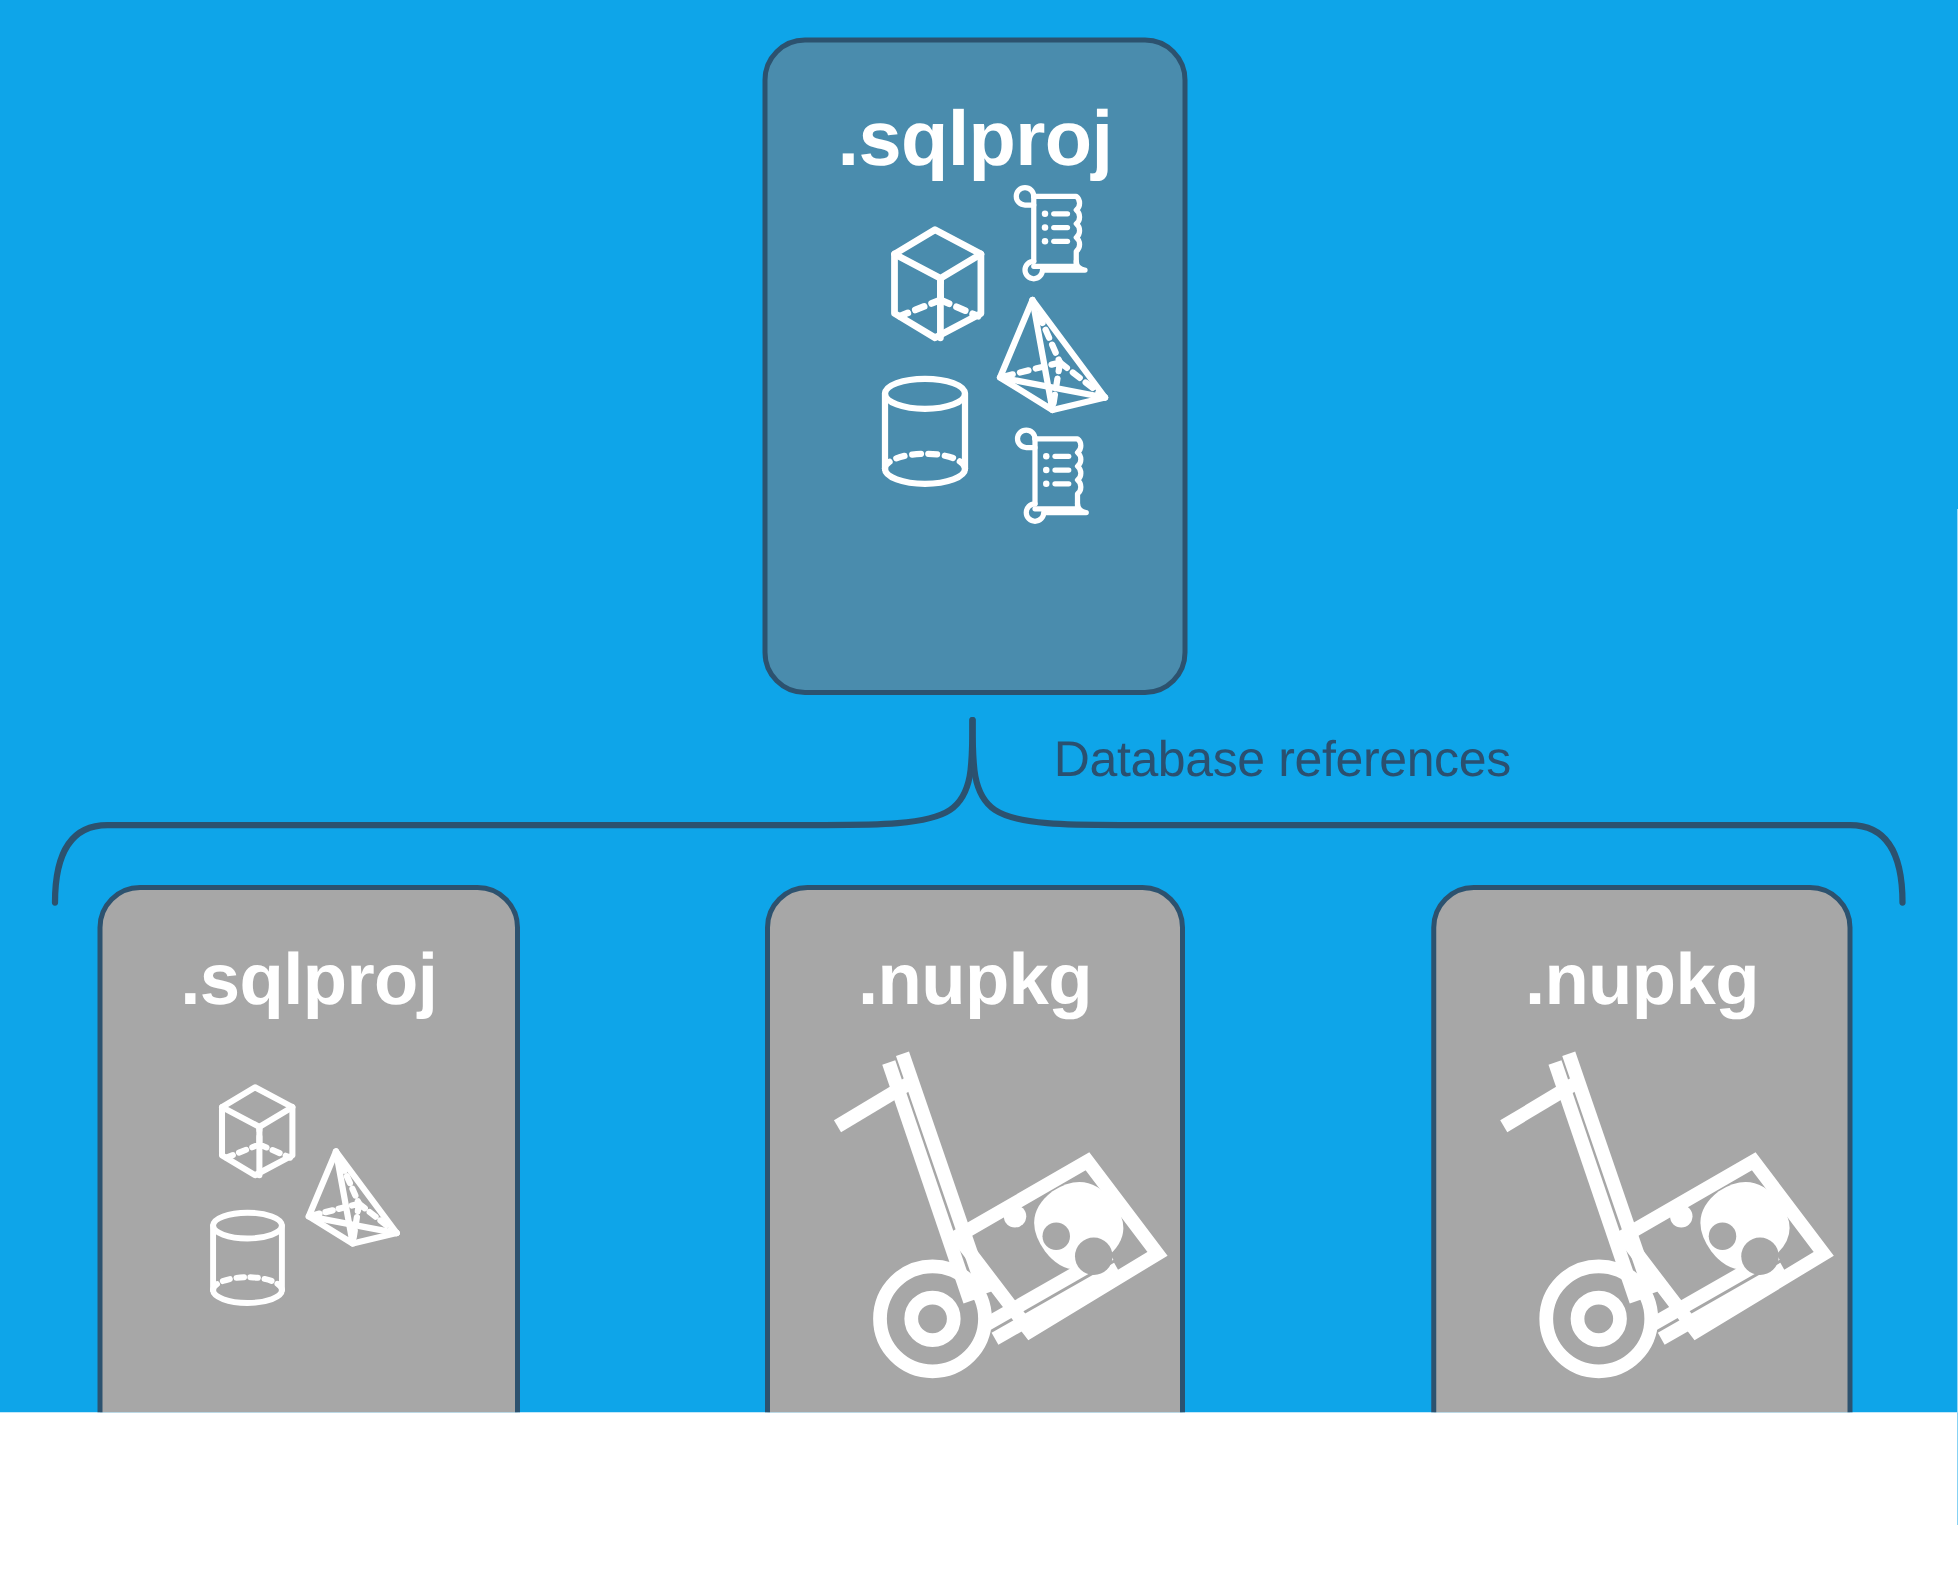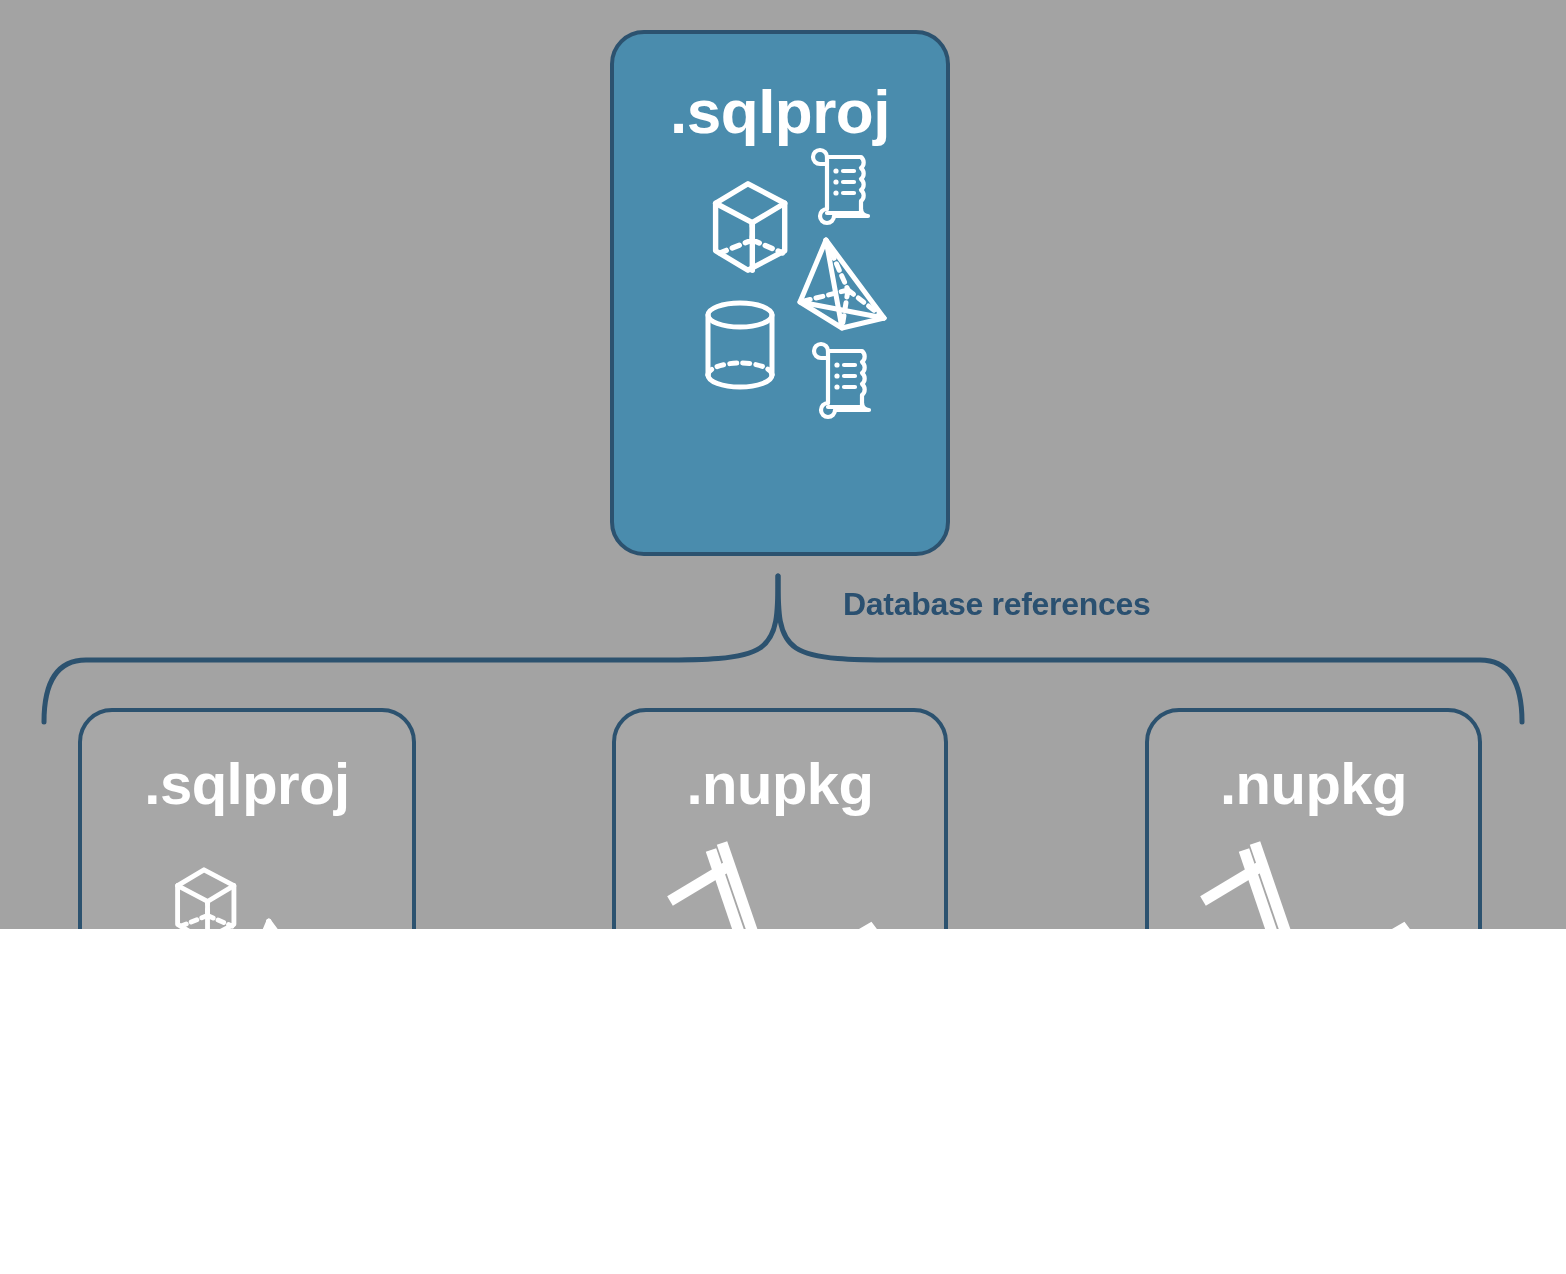--- a/index.html
+++ b/index.html
@@ -6,22 +6,22 @@
     margin: 0;
     padding: 0;
     background: #ffffff;
   }
   body {
     font-family: "Liberation Sans", sans-serif;
   }
   #canvas {
     position: relative;
     width: 1566px;
-    height: 929px;
-    background: #a3a3a3;
+    height: 1130px;
+    background: #0ea5e9;
     overflow: hidden;
   }
   .node {
     position: absolute;
     box-sizing: border-box;
     border: 4px solid #2c526f;
     border-radius: 34px;
     display: flex;
     flex-direction: column;
     align-items: center;
@@ -61,22 +61,22 @@
     left: 0;
     top: 0;
     width: 1566px;
     height: 1274px;
     pointer-events: none;
   }
   #bracket-label {
     position: absolute;
     left: 843px;
     top: 586px;
-    font-size: 32px;
-    font-weight: bold;
+    font-size: 40px;
+    font-weight: normal;
     color: #2a5070;
     white-space: nowrap;
     letter-spacing: -0.3px;
     user-select: none;
   }
 </style>
 </head>
 <body>
 
 <div id="canvas">

